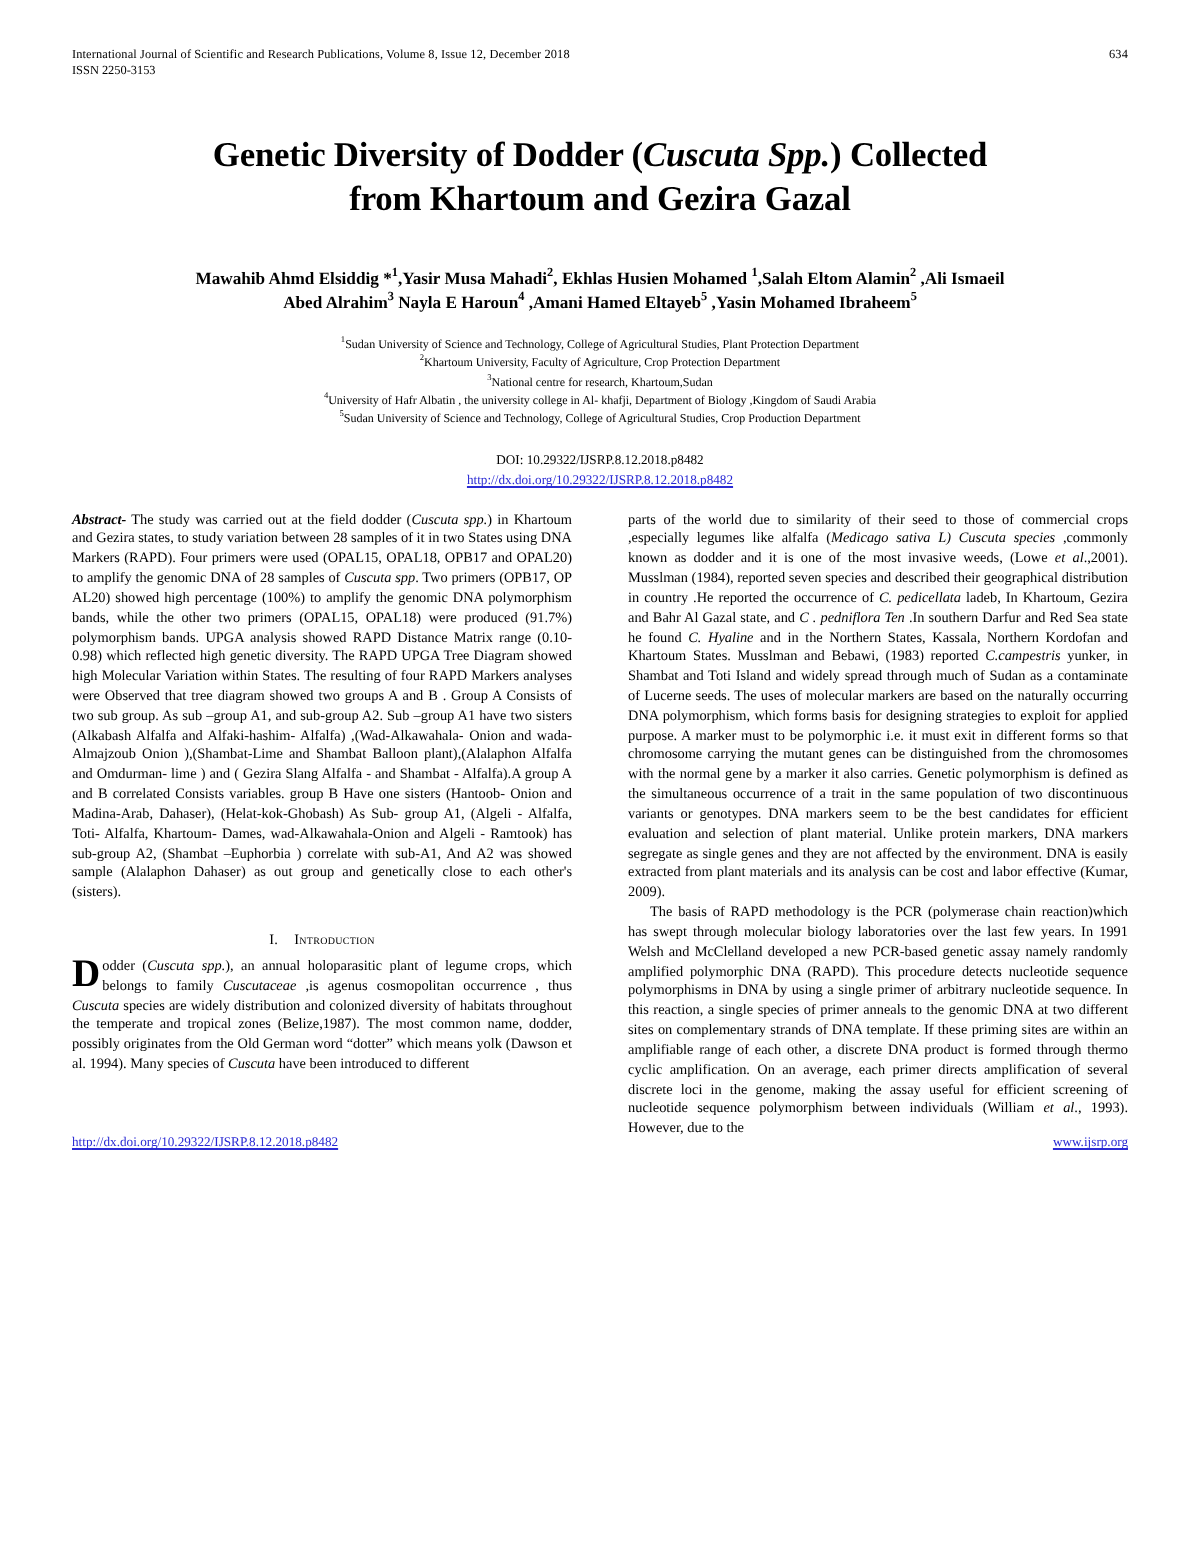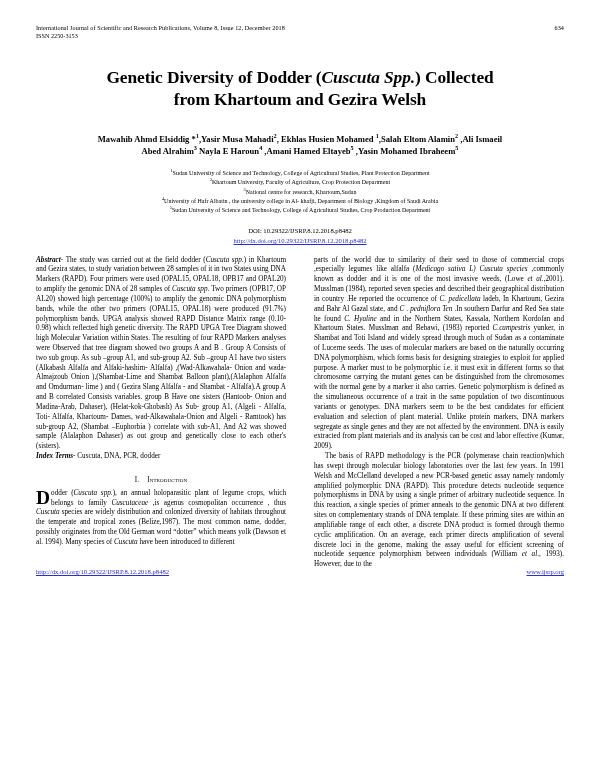--- a/index.html
+++ b/index.html
@@ -165,21 +165,21 @@
   <div class="inner">
 
     <div class="runhead">
       <span class="runhead-left">International Journal of Scientific and Research Publications, Volume 8, Issue 12, December 2018</span>
       <span class="runhead-right">634</span>
     </div>
     <div class="issn">ISSN 2250-3153</div>
 
     <h1 class="title">
       <span><span>Genetic Diversity of Dodder (</span><span class="it">Cuscuta Spp.</span><span>) Collected</span></span><br>
-      <span>from Khartoum and Gezira Welsh</span>
+      <span>from Khartoum and Gezira Gazal</span>
     </h1>
 
     <div class="authors">
       <span>Mawahib Ahmd Elsiddig *<sup>1</sup>,Yasir Musa Mahadi<sup>2</sup>, Ekhlas Husien Mohamed <sup>1</sup>,Salah Eltom Alamin<sup>2</sup> ,Ali Ismaeil</span><br>
       <span>Abed Alrahim<sup>3</sup> Nayla E Haroun<sup>4</sup> ,Amani Hamed Eltayeb<sup>5</sup> ,Yasin Mohamed Ibraheem<sup>5</sup></span>
     </div>
 
     <div class="affils">
       <div class="affil"><sup>1</sup><span>Sudan University of Science and Technology, College of Agricultural Studies, Plant Protection Department</span></div>
       <div class="affil"><sup>2</sup><span>Khartoum University, Faculty of Agriculture, Crop Protection Department</span></div>
@@ -192,21 +192,20 @@
       <div>DOI: 10.29322/IJSRP.8.12.2018.p8482</div>
       <div class="doi-link">http://dx.doi.org/10.29322/IJSRP.8.12.2018.p8482</div>
     </div>
 
     <div class="cols">
 
       <div class="col">
 
         <p><span class="abs-label">Abstract-</span><span> The study was carried out at the field dodder (</span><span class="it">Cuscuta spp.</span><span>) in Khartoum and Gezira states,   to study variation between 28 samples of it in two States using DNA Markers (RAPD). Four primers were used (OPAL15, OPAL18, OPB17 and OPAL20) to amplify the genomic DNA of 28 samples of </span><span class="it">Cuscuta spp</span><span>. Two primers (OPB17, OP AL20) showed high percentage (100%) to amplify the genomic DNA polymorphism bands, while the other two primers (OPAL15, OPAL18) were produced (91.7%) polymorphism bands. UPGA analysis showed RAPD Distance Matrix range (0.10-0.98) which reflected high genetic diversity. The RAPD UPGA Tree Diagram showed high Molecular Variation within States. The resulting of   four RAPD Markers analyses were Observed that tree diagram showed two groups A and B . Group A Consists of two sub group. As sub –group A1, and sub-group A2. Sub –group A1 have two sisters (Alkabash Alfalfa and  Alfaki-hashim- Alfalfa) ,(Wad-Alkawahala- Onion and wada-Almajzoub Onion ),(Shambat-Lime and Shambat Balloon plant),(Alalaphon Alfalfa and Omdurman- lime ) and ( Gezira Slang Alfalfa - and Shambat - Alfalfa).A group A and B correlated Consists variables. group B       Have one sisters (Hantoob- Onion and Madina-Arab, Dahaser), (Helat-kok-Ghobash) As Sub- group A1, (Algeli - Alfalfa, Toti- Alfalfa, Khartoum- Dames, wad-Alkawahala-Onion and  Algeli - Ramtook) has sub-group A2, (Shambat –Euphorbia ) correlate with sub-A1, And A2 was showed sample (Alalaphon Dahaser) as out group and genetically close to each other's (sisters).</span></p>
 
-        <p class="idx"><span class="bi">Index Terms</span><span>- Cuscuta, DNA, PCR, dodder</span></p>
 
         <div class="sec-head"><span class="sec-num">I.</span><span>Introduction</span></div>
 
         <p class="dropcap-para"><span class="dropcap">D</span><span>odder (</span><span class="it">Cuscuta  spp.</span><span>), an annual holoparasitic plant of legume crops, which  belongs to family </span><span class="it">Cuscutaceae</span><span> ,is agenus  cosmopolitan  occurrence , thus  </span><span class="it">Cuscuta</span><span> species  are widely   distribution  and  colonized  diversity  of  habitats throughout  the temperate and tropical zones (Belize,1987). The most common name, dodder, possibly originates from the Old German word “dotter” which means yolk (Dawson et al. 1994). Many species of  </span><span class="it">Cuscuta</span><span>  have been introduced  to different</span></p>
 
       </div>
 
       <div class="col">
 
         <p><span>parts of the world due to similarity of their seed  to those  of commercial crops ,especially  legumes like alfalfa (</span><span class="it">Medicago sativa L) Cuscuta species</span><span> ,commonly known as  dodder and it is one of the most  invasive  weeds, (Lowe  </span><span class="it">et al</span><span>.,2001). Musslman (1984), reported seven species and described their geographical distribution  in  country .He reported the occurrence of </span><span class="it">C. pedicellata</span><span> ladeb, In Khartoum, Gezira and Bahr Al Gazal state, and </span><span class="it">C . pedniflora Ten</span><span> .In southern Darfur and Red Sea state he found </span><span class="it">C. Hyaline</span><span> and in the Northern States, Kassala, Northern Kordofan and Khartoum States. Musslman and Bebawi, (1983) reported </span><span class="it">C.campestris</span><span> yunker, in Shambat and Toti Island and widely spread through much of Sudan as a contaminate of Lucerne seeds. The uses of molecular markers are based on the naturally occurring DNA polymorphism, which forms basis for designing  strategies to exploit for applied purpose. A marker must to be polymorphic i.e. it must exit in different forms so that chromosome  carrying  the  mutant  genes  can  be  distinguished from the chromosomes with the normal gene by a marker it also carries. Genetic polymorphism is defined as the simultaneous occurrence of a trait in the same population of two discontinuous variants or genotypes. DNA markers seem to be the  best candidates for efficient evaluation and selection of plant material. Unlike protein markers, DNA markers segregate as single genes and they are not affected by the environment. DNA is easily extracted from plant materials and its analysis can be cost and labor effective (Kumar, 2009).</span></p>

